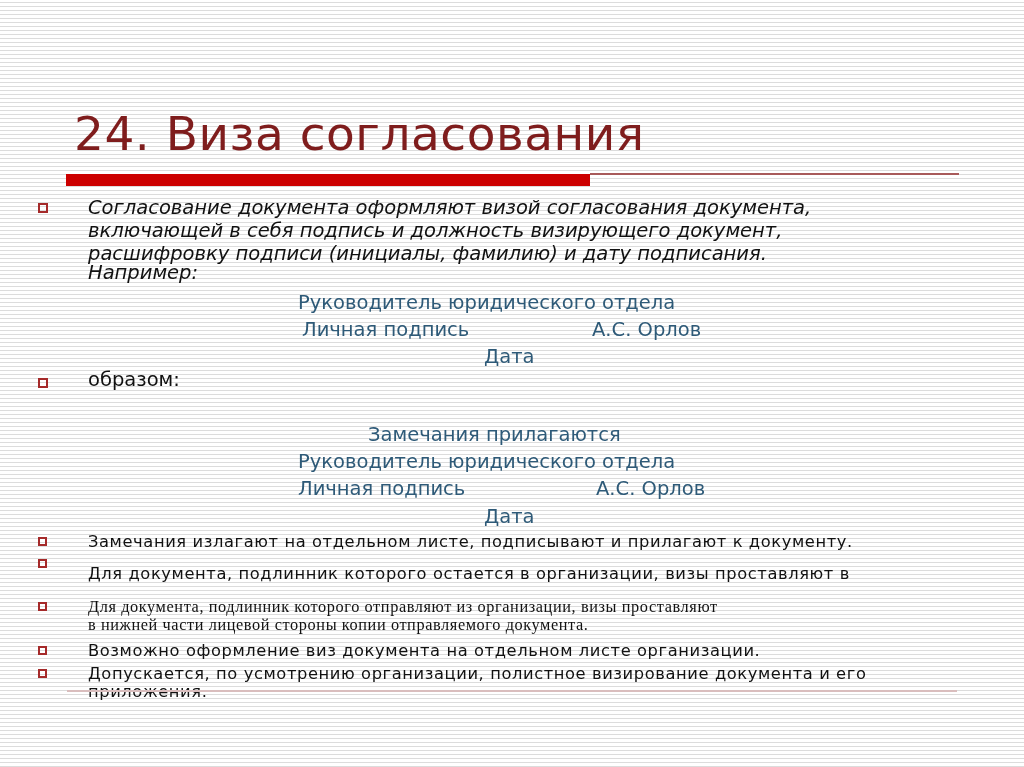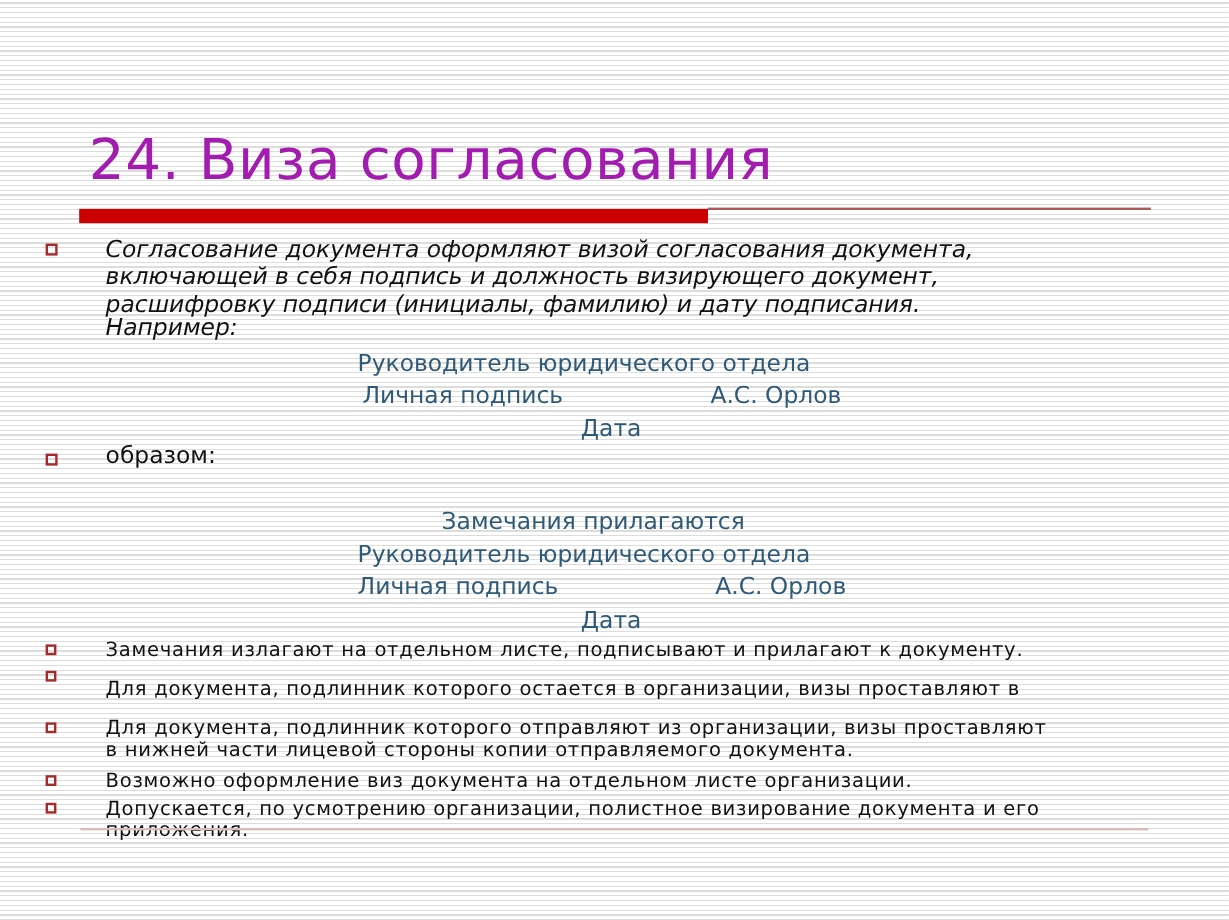--- a/index.html
+++ b/index.html
@@ -23,21 +23,21 @@
       );
       font-family: "DejaVu Sans", sans-serif;
       color: #111111;
     }
     .slide-title {
       position: absolute;
       left: 74px;
       top: 104px;
       font-size: 47px;
       line-height: 60px;
-      color: #a21caf;
+      color: #7f1d1d;
       white-space: nowrap;
       letter-spacing: 0.5px;
       text-align: center;
     }
     .title-bar-thick {
       position: absolute;
       left: 66px;
       top: 174px;
       width: 524px;
       height: 12px;
@@ -134,21 +134,21 @@
   <div class="para small" style="top:532px;text-align:center;">
     <span class="line">Замечания излагают на отдельном листе, подписывают и прилагают к документу.</span>
   </div>
 
   <div class="bullet small" style="top:559px;"></div>
   <div class="para small" style="top:554px;margin-top:10px;">
     <span class="line">Для документа, подлинник которого остается в организации, визы проставляют в</span>
   </div>
 
   <div class="bullet small" style="top:602px;"></div>
-  <div class="para small" style="top:597px;">
+  <div class="para small" style="top:597px;font-family:Liberation Serif, serif;">
     <span class="line">Для документа, подлинник которого отправляют из организации, визы проставляют</span>
     <span class="line" style="margin-top:-2px;">в нижней части лицевой стороны копии отправляемого документа.</span>
   </div>
 
   <div class="bullet small" style="top:646px;"></div>
   <div class="para small" style="top:641px;">
     <span class="line">Возможно оформление виз документа на отдельном листе организации.</span>
   </div>
 
   <div class="bullet small" style="top:669px;"></div>

